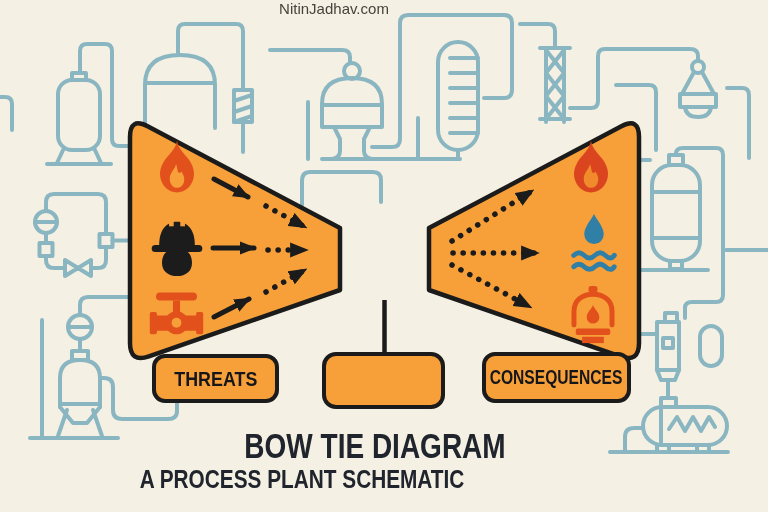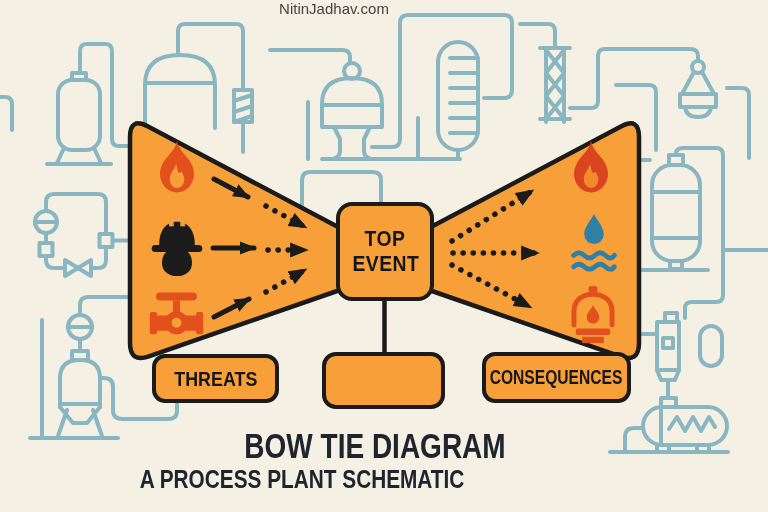--- a/index.html
+++ b/index.html
@@ -195,23 +195,20 @@
   <span class="icon" style="left:564px;top:285px;width:58px;height:60px;">
     <svg viewBox="0 0 64 66">
       <rect fill="#E2511C" x="27" y="1" width="10" height="7" rx="3"></rect>
       <path d="M11 44 V 29 C11 17 20 10 32 10 C44 10 53 17 53 29 V 44" fill="none" stroke="#E2511C" stroke-width="5.5" stroke-linecap="round"></path>
       <path fill="#E2511C" d="M32 22 C30 27 25 30.5 25 35.5 A7 7 0 0 0 39 35.5 C39 30.5 34 27 32 22 Z"></path>
       <rect fill="#E2511C" x="13" y="48" width="38" height="7" rx="2"></rect>
       <rect fill="#E2511C" x="20" y="57" width="24" height="7"></rect>
     </svg>
   </span>
 
-  <div class="box box-topevent">
-    <span>TOP EVENT</span>
-  </div>
   <div class="box box-barrier">
     <span></span>
   </div>
   <div class="box box-threats">
     <span>THREATS</span>
   </div>
   <div class="box box-consequences">
     <span>CONSEQUENCES</span>
   </div>
 

